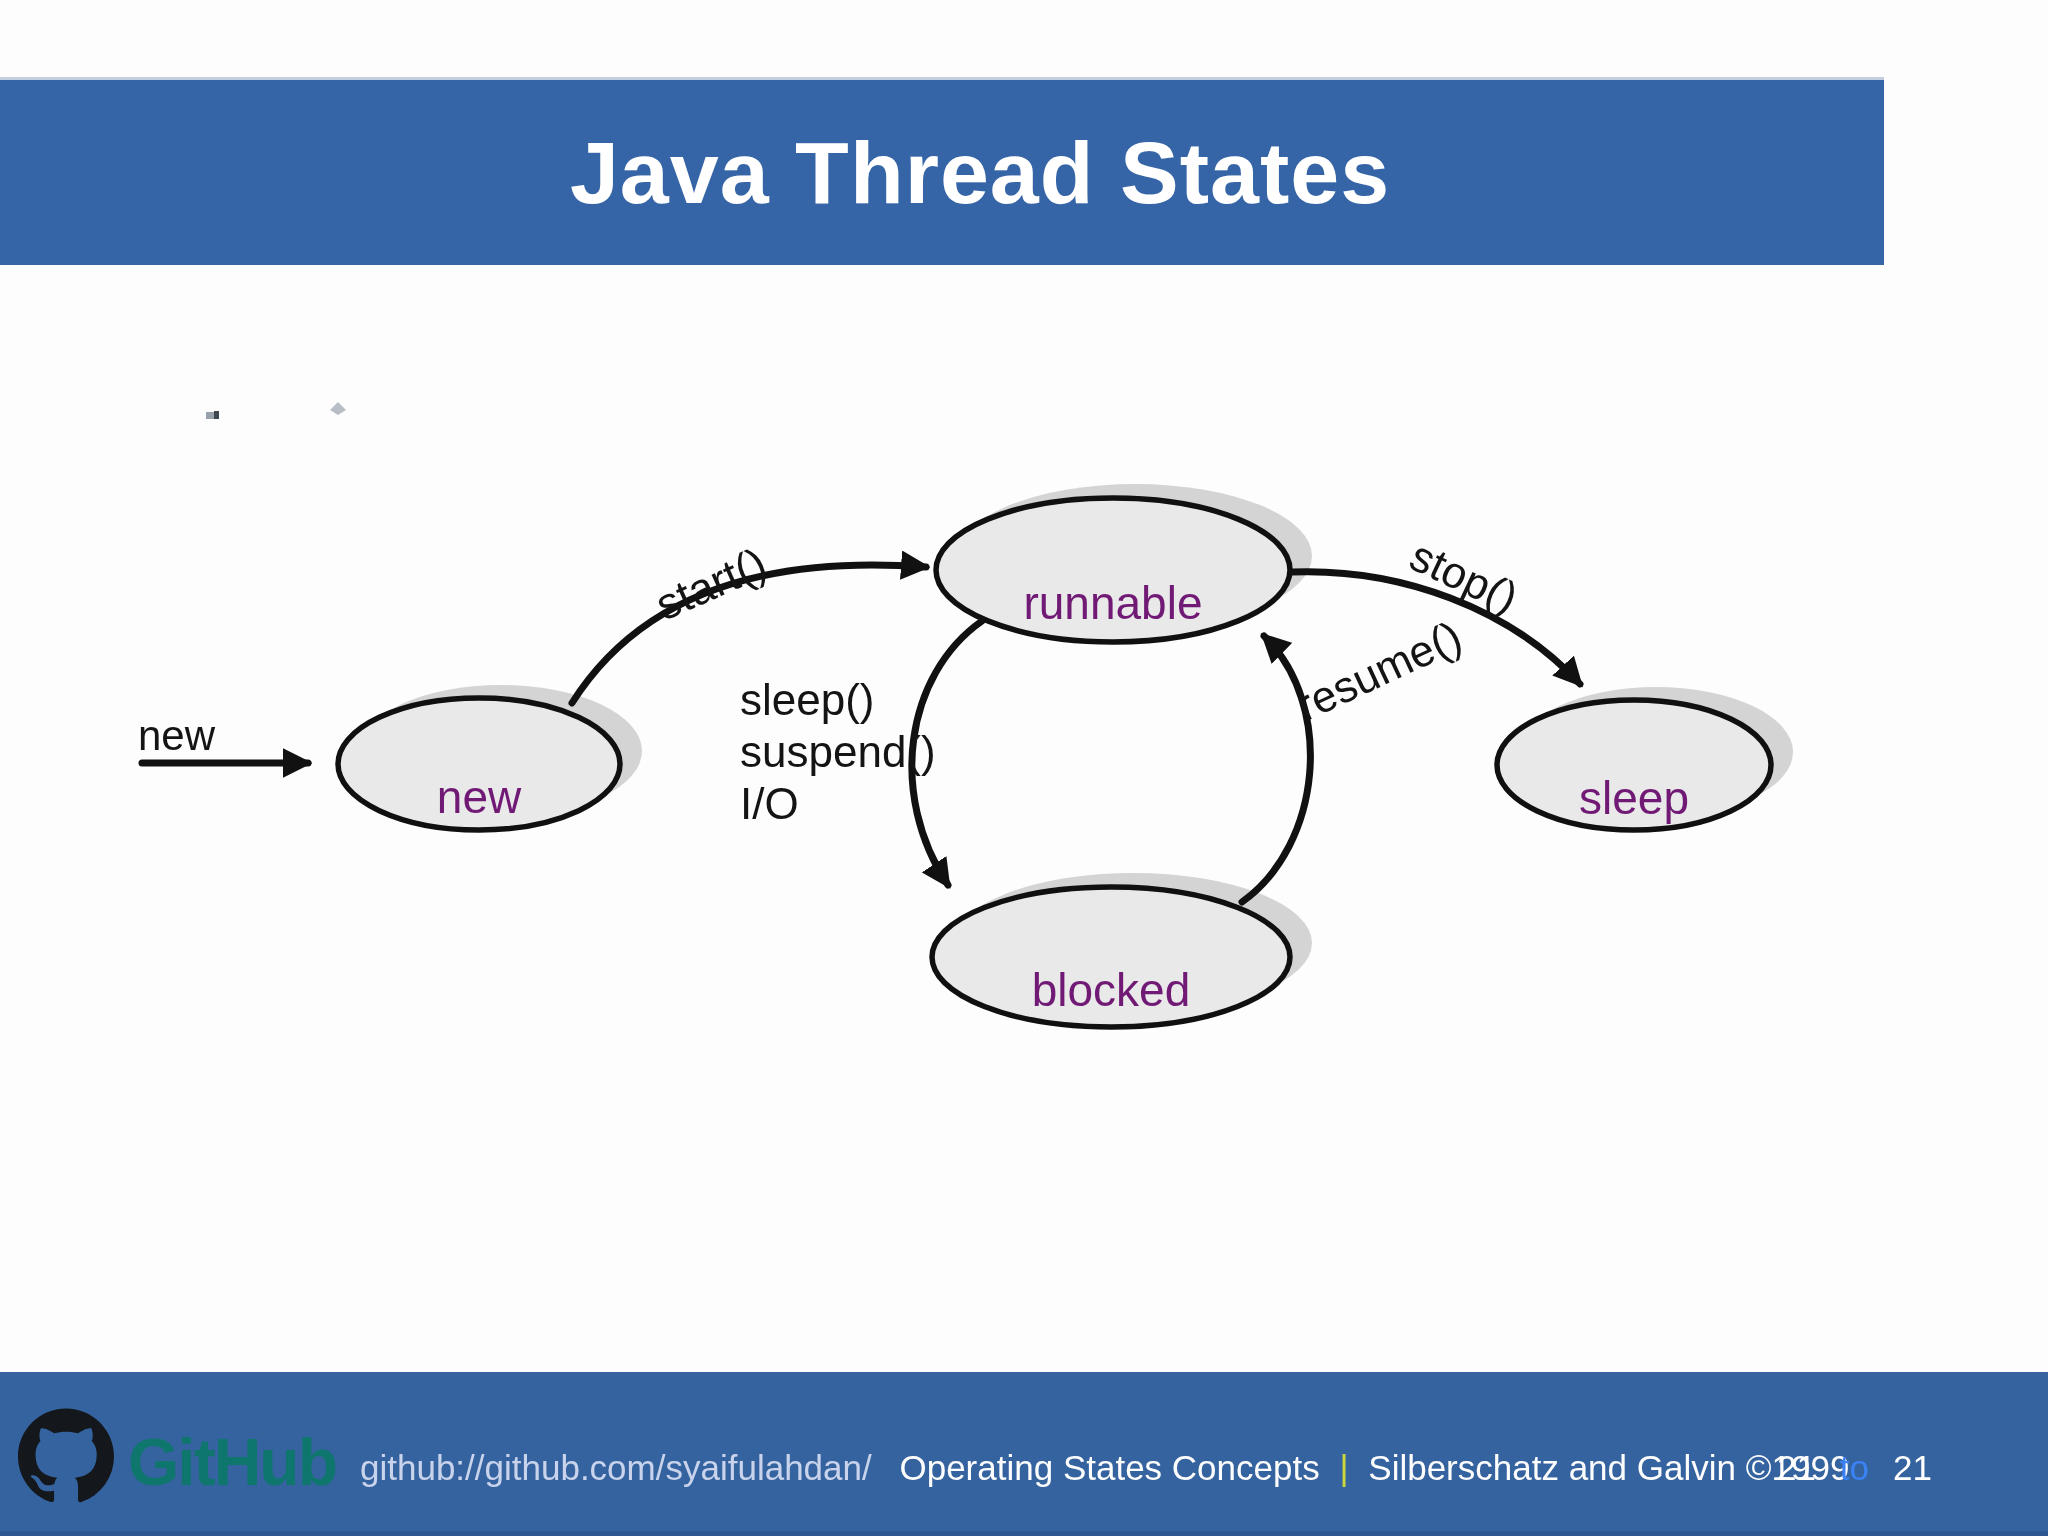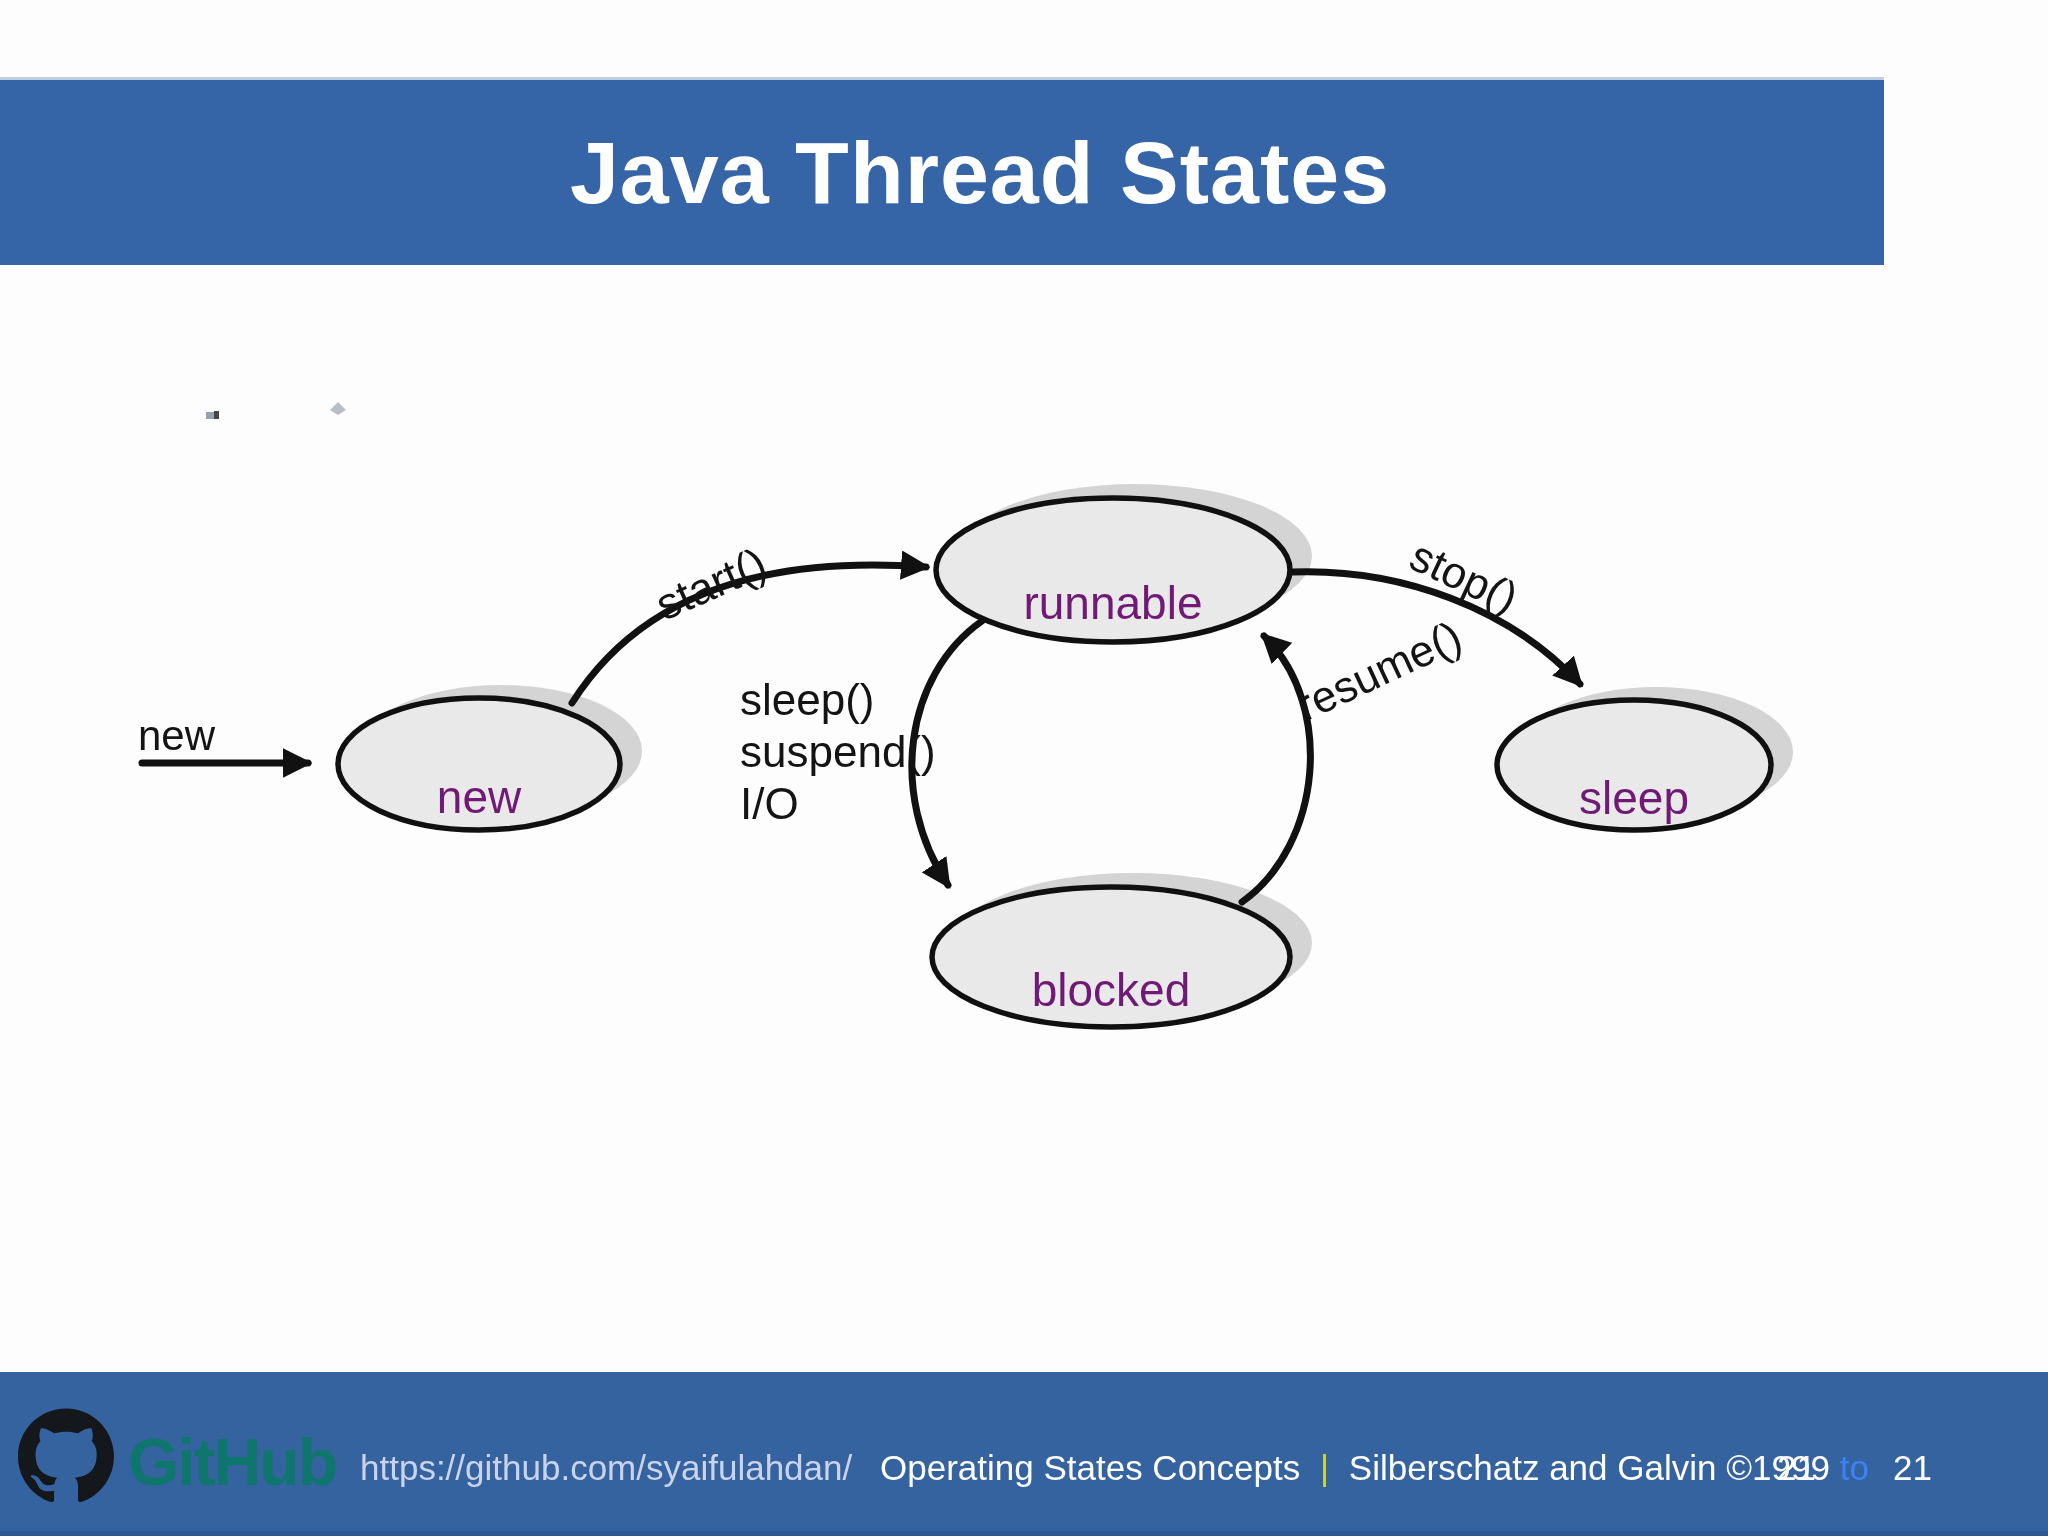--- a/index.html
+++ b/index.html
@@ -132,21 +132,21 @@
 
 <div class="footer-band"></div>
 
 <svg class="octocat" viewBox="0 0 16 16.5" xmlns="http://www.w3.org/2000/svg">
   <path fill="#14171c" d="M8 0C3.58 0 0 3.58 0 8c0 3.54 2.29 6.53 5.47 7.59.4.07.55-.17.55-.38 0-.19-.01-.82-.01-1.49-2.01.37-2.53-.49-2.69-.94-.09-.23-.48-.94-.82-1.13-.28-.15-.68-.52-.01-.53.63-.01 1.08.58 1.23.82.72 1.21 1.87.87 2.33.66.07-.52.28-.87.51-1.07-1.78-.2-3.64-.89-3.64-3.95 0-.87.31-1.59.82-2.15-.08-.2-.36-1.02.08-2.12 0 0 .67-.21 2.2.82.64-.18 1.32-.27 2-.27s1.36.09 2 .27c1.53-1.04 2.2-.82 2.2-.82.44 1.1.16 1.92.08 2.12.51.56.82 1.27.82 2.15 0 3.07-1.87 3.75-3.65 3.95.29.25.54.73.54 1.48 0 1.07-.01 1.93-.01 2.2 0 .21.15.46.55.38A8.01 8.01 0 0 0 16 8c0-4.42-3.58-8-8-8z"></path>
 </svg>
 
 <div class="brand-word">GitHub</div>
 
 <div class="footer-text">
-  <a class="footer-url" href="#">https://github.com/syaifulahdan/</a>
+  <a class="footer-url" href="#">github://github.com/syaifulahdan/</a>
   <span class="footer-course">Operating States Concepts</span>
   <span class="footer-sep">|</span>
   <span class="footer-credit">Silberschatz and Galvin ©1999</span>
 </div>
 
 <div class="pager">
   <span class="num">21</span>
   <span class="conn">to</span>
   <span class="num">21</span>
 </div>

